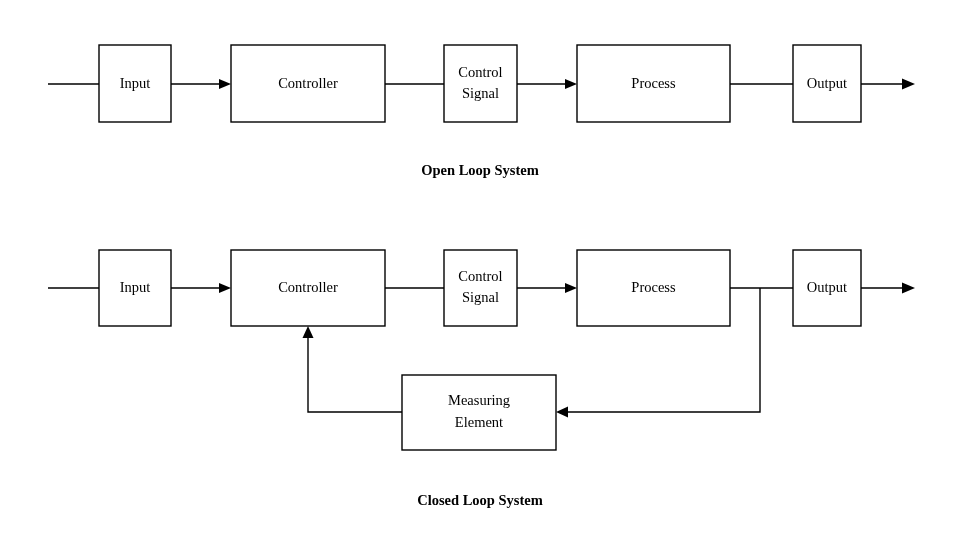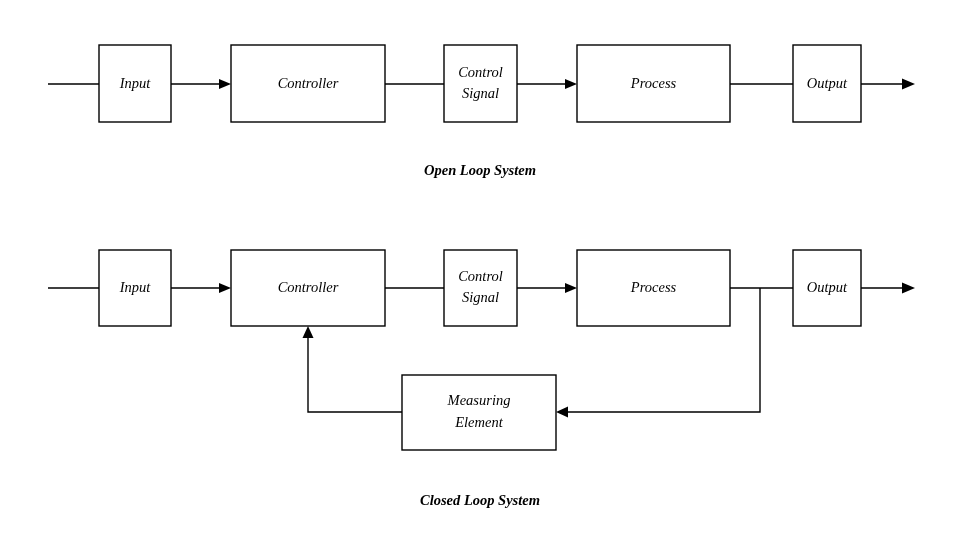--- a/index.html
+++ b/index.html
@@ -12,21 +12,20 @@
     width: 960px;
     height: 540px;
     font-family: "Liberation Serif", "DejaVu Serif", serif;
     color: #000000;
     overflow: hidden;
   }
   #diagram-root {
     position: relative;
     width: 840px;
     height: 540px;
-    font-style: italic;
   }
   svg#block-diagram {
     display: block;
     width: 960px;
     height: 540px;
   }
   .box {
     fill: #ffffff;
     stroke: #000000;
     stroke-width: 1.4;

